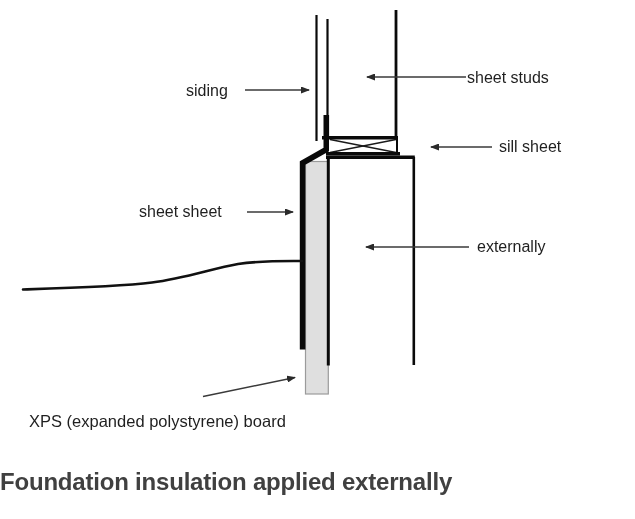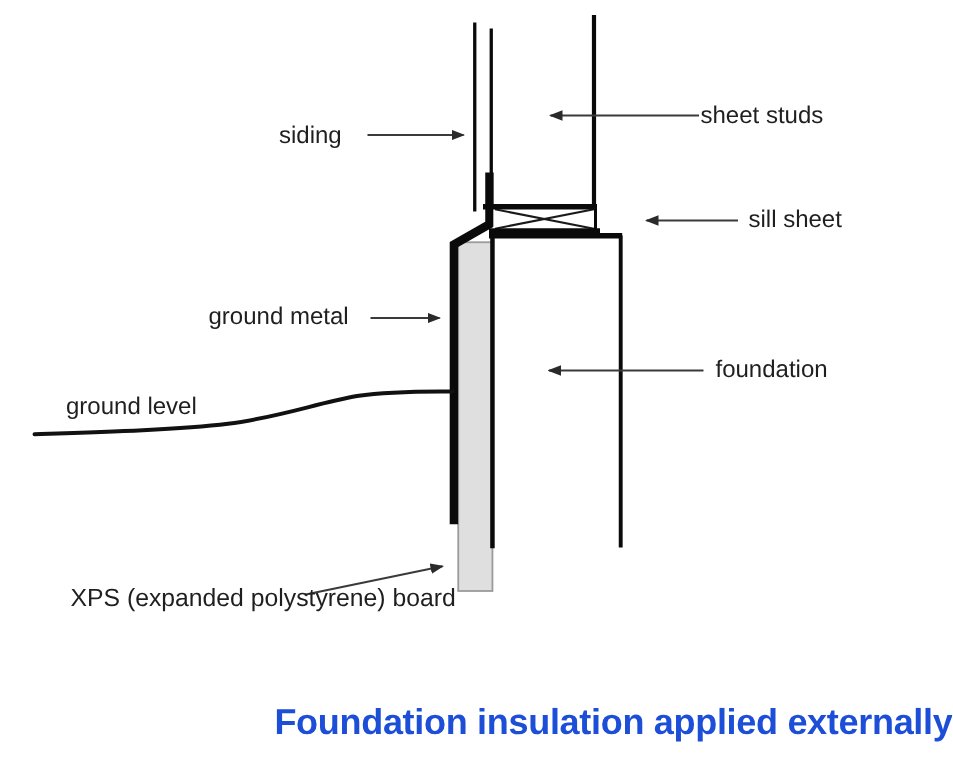--- a/index.html
+++ b/index.html
@@ -15,24 +15,24 @@
     position:absolute;
     font-size:16px;
     color:#1f1f1f;
     white-space:nowrap;
     line-height:19px;
   }
   .lbl-xps{font-size:16.5px;}
   #title{
     position:absolute;
     left:0;top:468px;width:635px;
-    text-align:right;
+    text-align:left;
     font-size:24px;
     font-weight:700;
-    color:#1d4ed8;
+    color:#404040;
     letter-spacing:-0.2px;
   }
 </style>
 </head>
 <body>
 
 <div id="stage">
 
   <svg id="diagram-svg" width="635" height="519" viewBox="0 0 635 519">
     <defs>
@@ -74,23 +74,22 @@
     <line x1="469" y1="247" x2="366" y2="247" stroke="#3a3a3a" stroke-width="1.4" marker-end="url(#arrowhead)"></line>
     <line x1="203" y1="396.5" x2="295" y2="377.5" stroke="#3a3a3a" stroke-width="1.4" marker-end="url(#arrowhead)"></line>
   </svg>
 
   <div class="lbl" style="left:186px;top:81px;">siding</div>
 
   <div class="lbl" style="left:467px;top:68px;">sheet studs</div>
 
   <div class="lbl" style="left:499px;top:137px;">sill sheet</div>
 
-  <div class="lbl" style="left:139px;top:202px;">ground metal</div>
+  <div class="lbl" style="left:139px;top:202px;">sheet sheet</div>
 
-  <div class="lbl" style="left:477px;top:237px;">foundation</div>
+  <div class="lbl" style="left:477px;top:237px;">externally</div>
 
-  <div class="lbl" style="left:44px;top:262px;">ground level</div>
 
-  <div class="lbl lbl-xps" style="left:29px;top:390px;margin-left:18px;">XPS (expanded polystyrene) board</div>
+  <div class="lbl lbl-xps" style="left:29px;top:412px;">XPS (expanded polystyrene) board</div>
 
   <div id="title">Foundation insulation applied externally</div>
 
 </div>
 
 </body></html>

